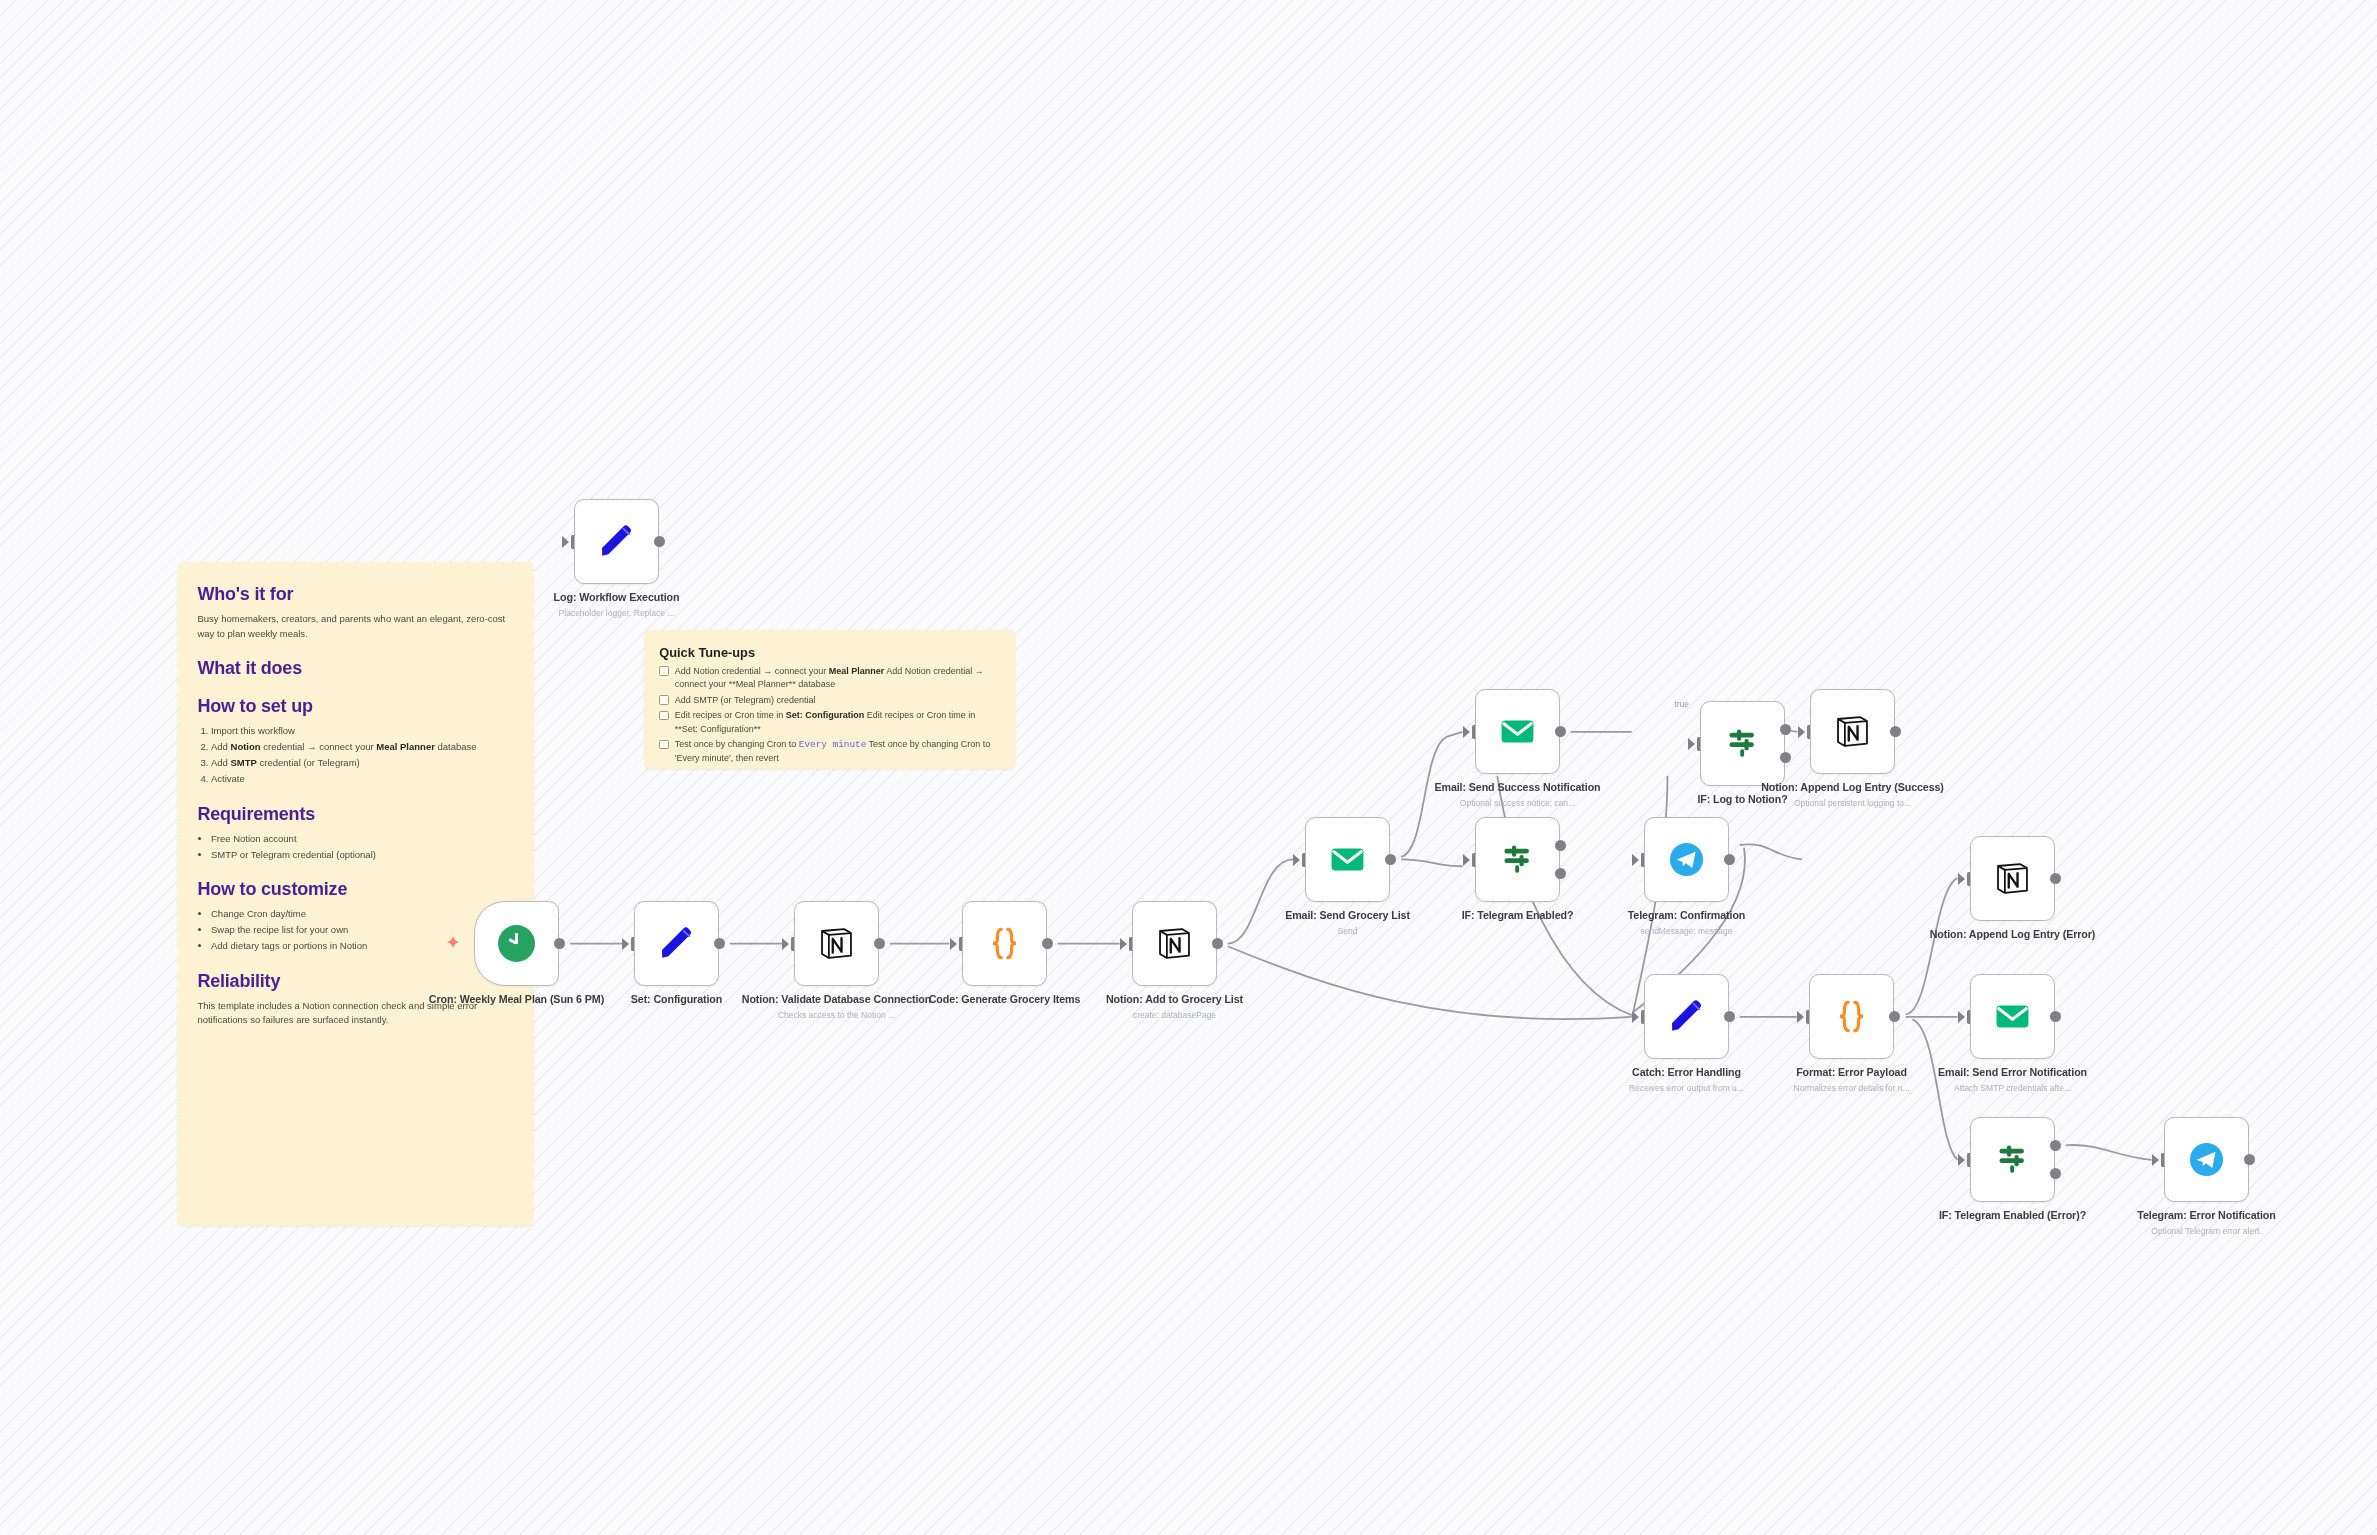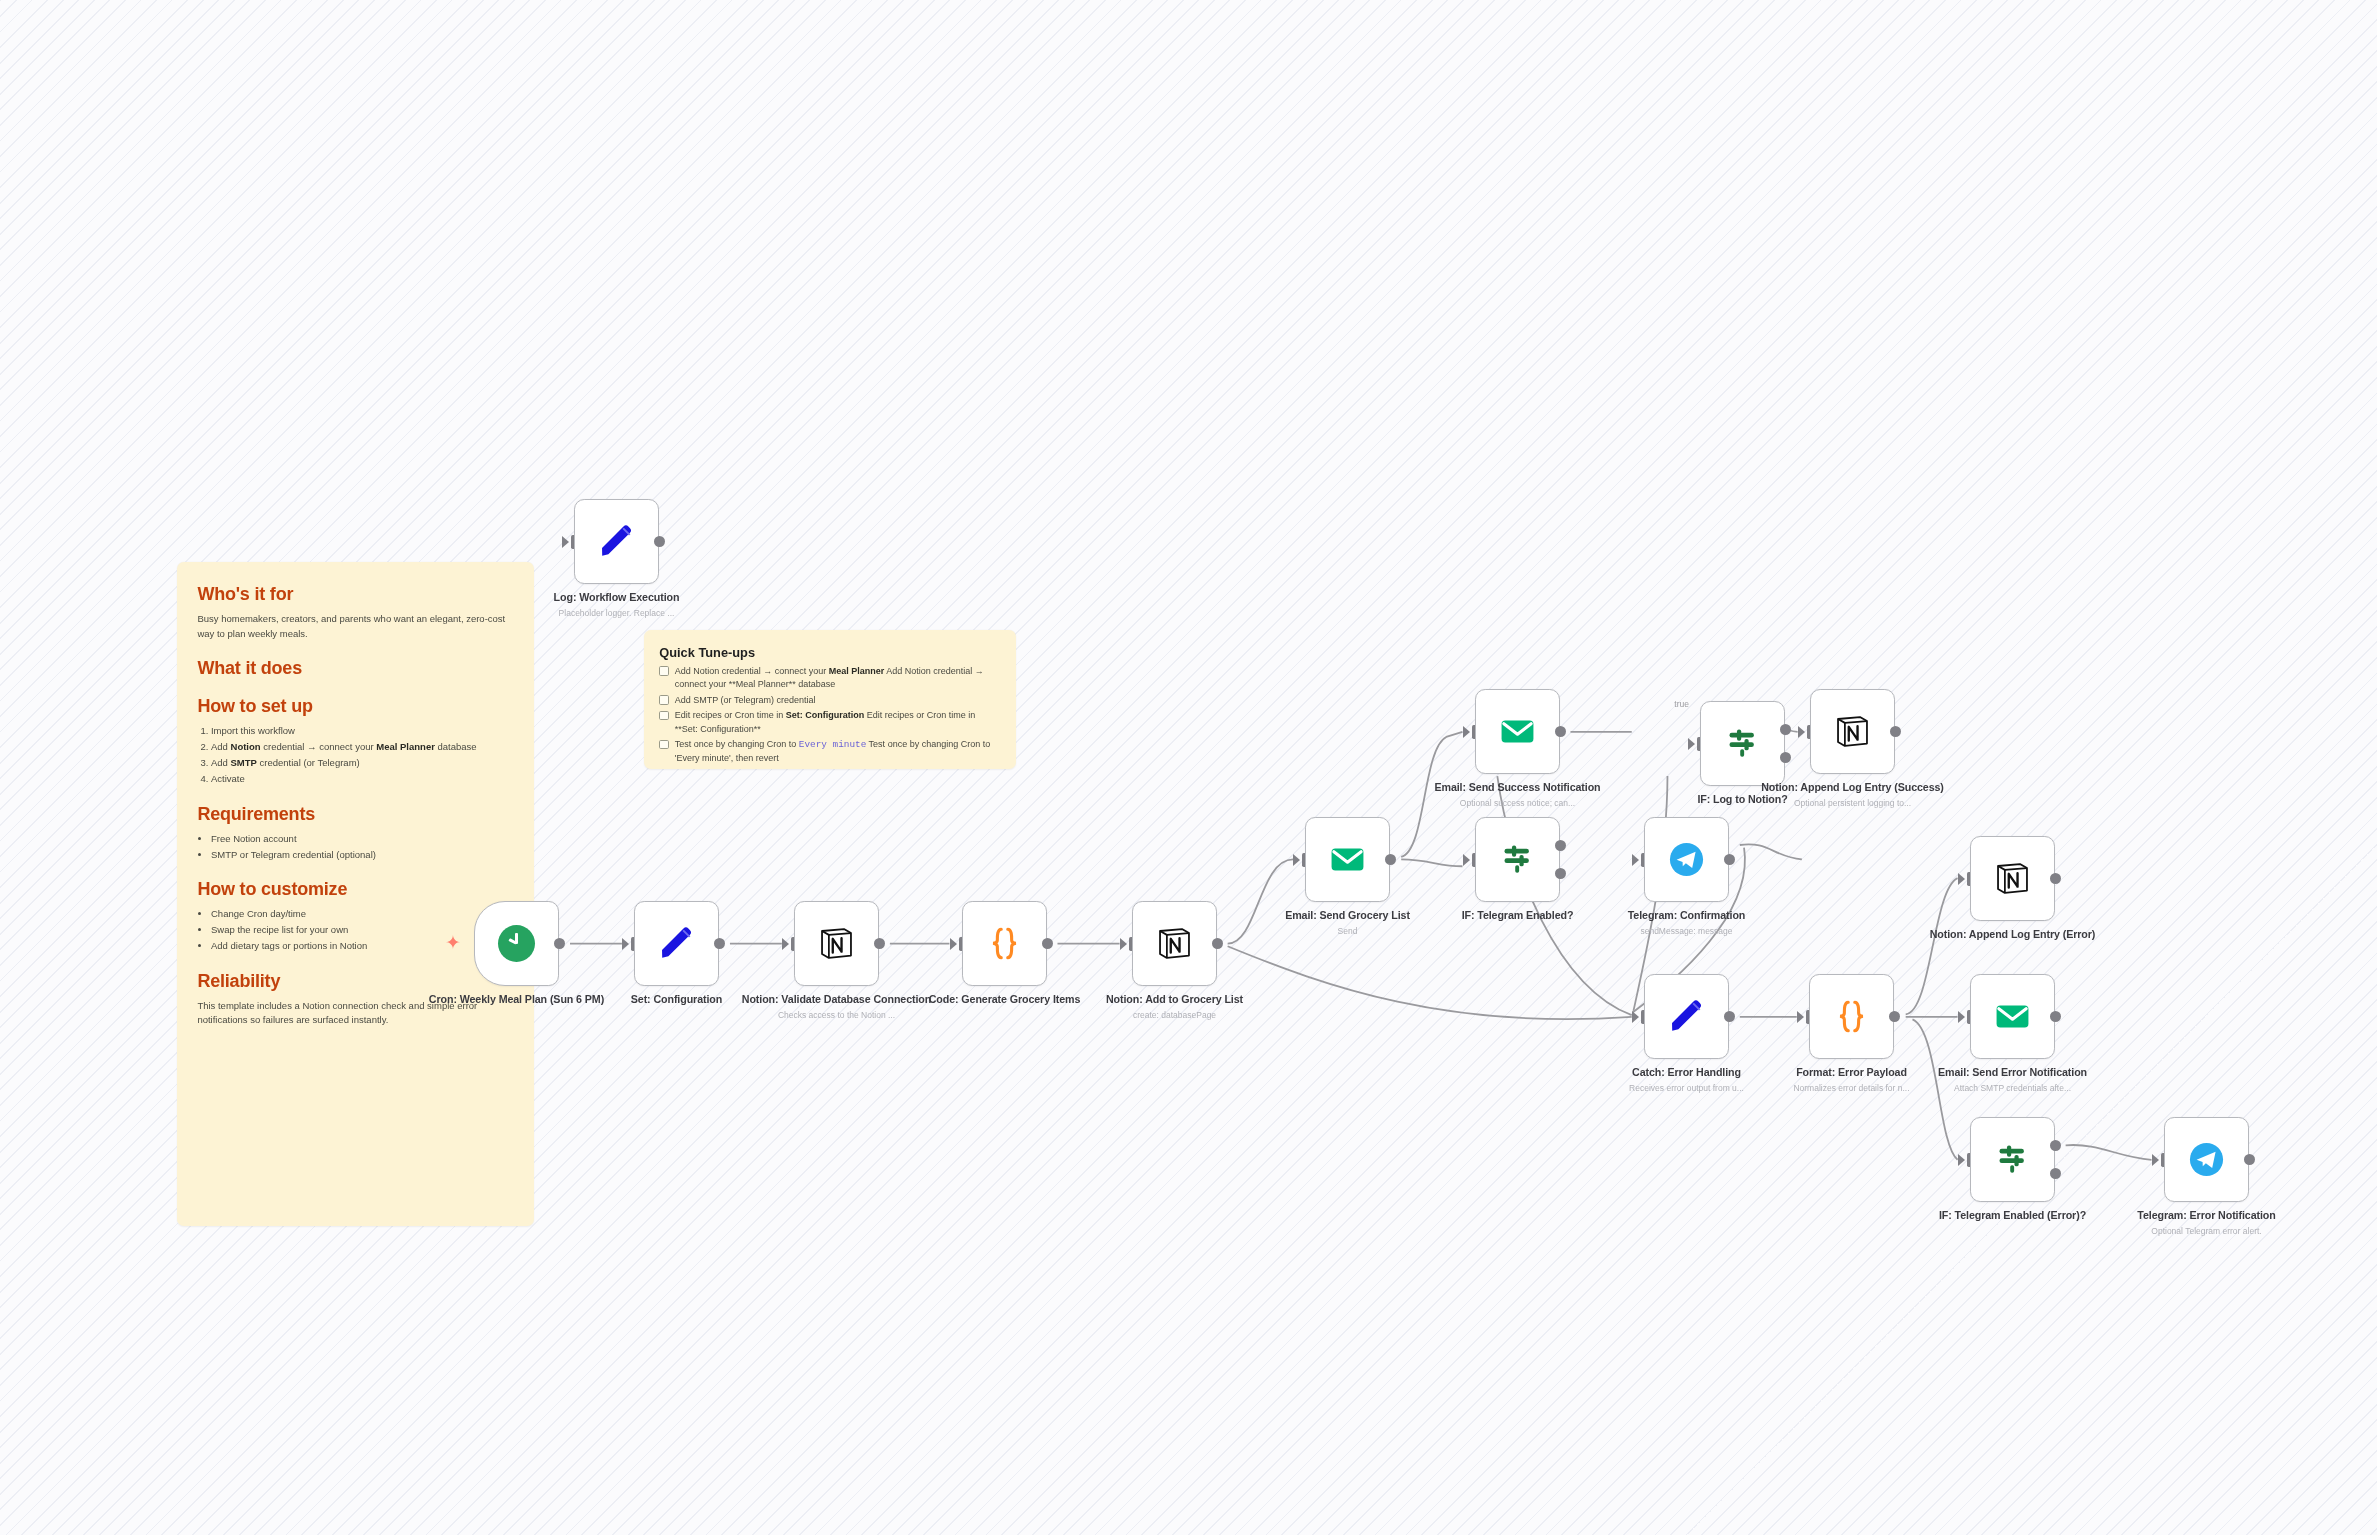--- a/index.html
+++ b/index.html
@@ -30,21 +30,21 @@
     border-radius: 6.8px;
     box-shadow: 0 0.9px 1.7px rgba(0,0,0,0.06);
     color: #2b2b2b;
     overflow: hidden;
   }
   .sticky h2 {
     font-size: 18px;
     font-weight: 700;
     letter-spacing: -0.2px;
     margin: 0 0 6.8px 0;
-    color: #c2410c;
+    color: #4c1d95;
   }
   .sticky h3 {
     font-size: 12.8px;
     font-weight: 700;
     margin: 0 0 5.1px 0;
     color: #1f1f1f;
   }
   .sticky p, .sticky li {
     font-size: 9.5px;
     line-height: 1.55;

